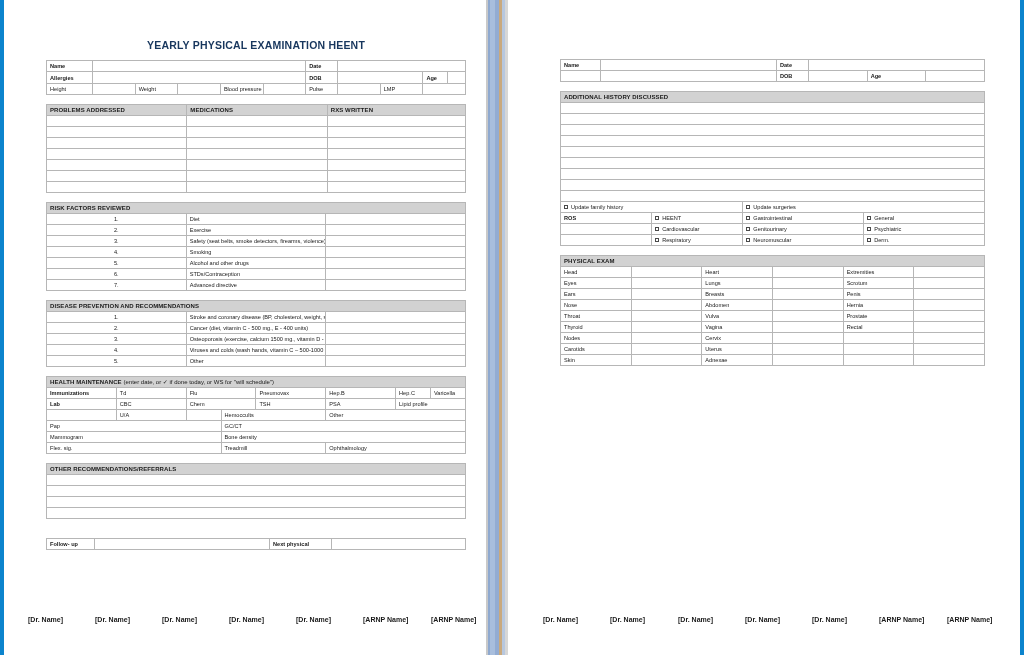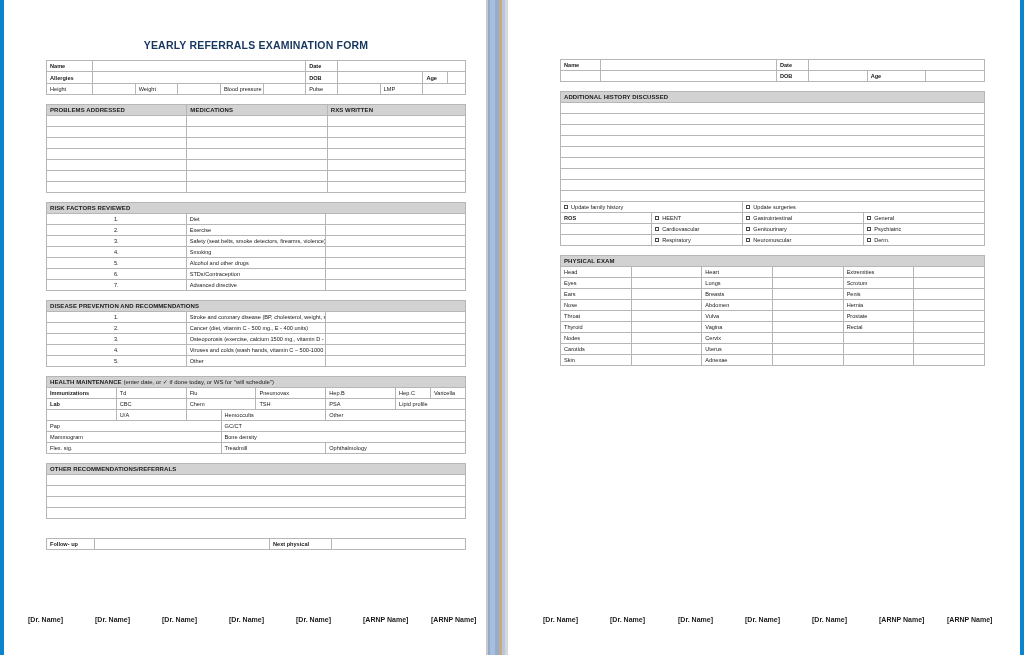--- a/index.html
+++ b/index.html
@@ -123,21 +123,21 @@
 <div id="app">
 
   <div class="edge-top"></div>
   <div class="edge-left"></div>
   <div class="edge-right"></div>
   <div class="page-divider"></div>
 
   <div class="page page-left">
     <div class="sheet-left">
 
-      <div class="form-title">YEARLY REFERRALS EXAMINATION FORM</div>
+      <div class="form-title">YEARLY PHYSICAL EXAMINATION HEENT</div>
 
       <table class="f">
         <tbody>
             <tr>
           <td class="lbl" style="width:46px">Name</td>
           <td colspan="5"></td>
           <td class="lbl" style="width:32px">Date</td>
           <td colspan="3"></td>
         </tr>
         <tr>

